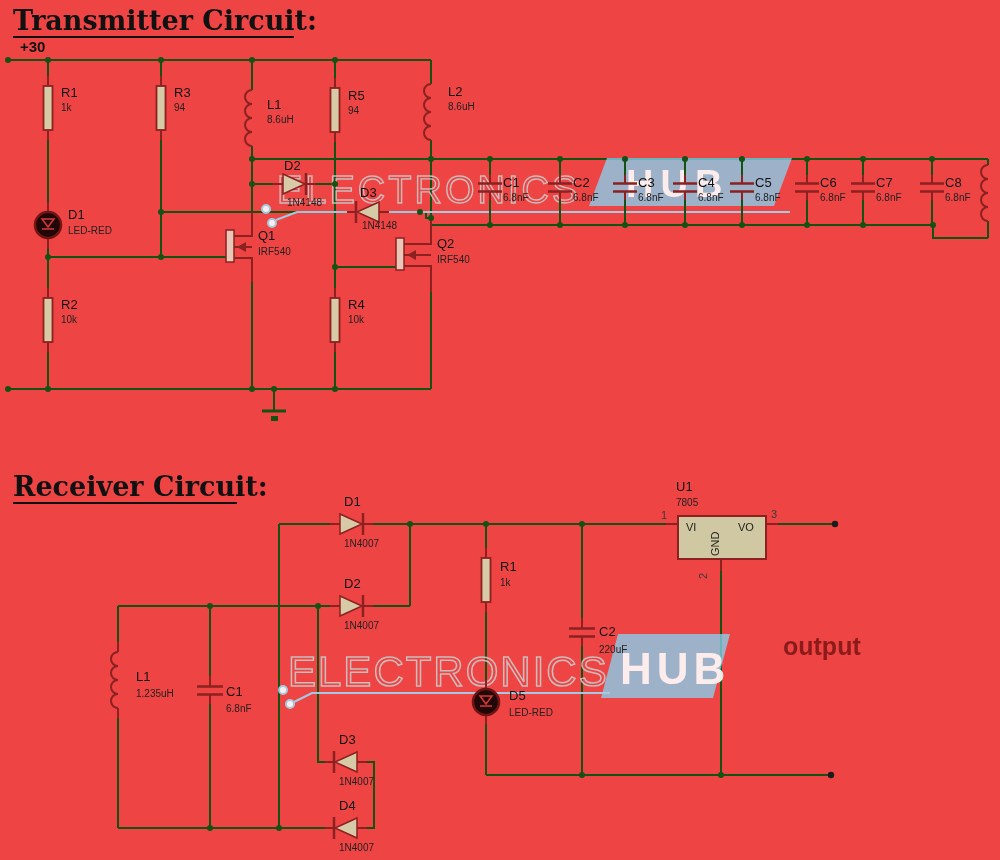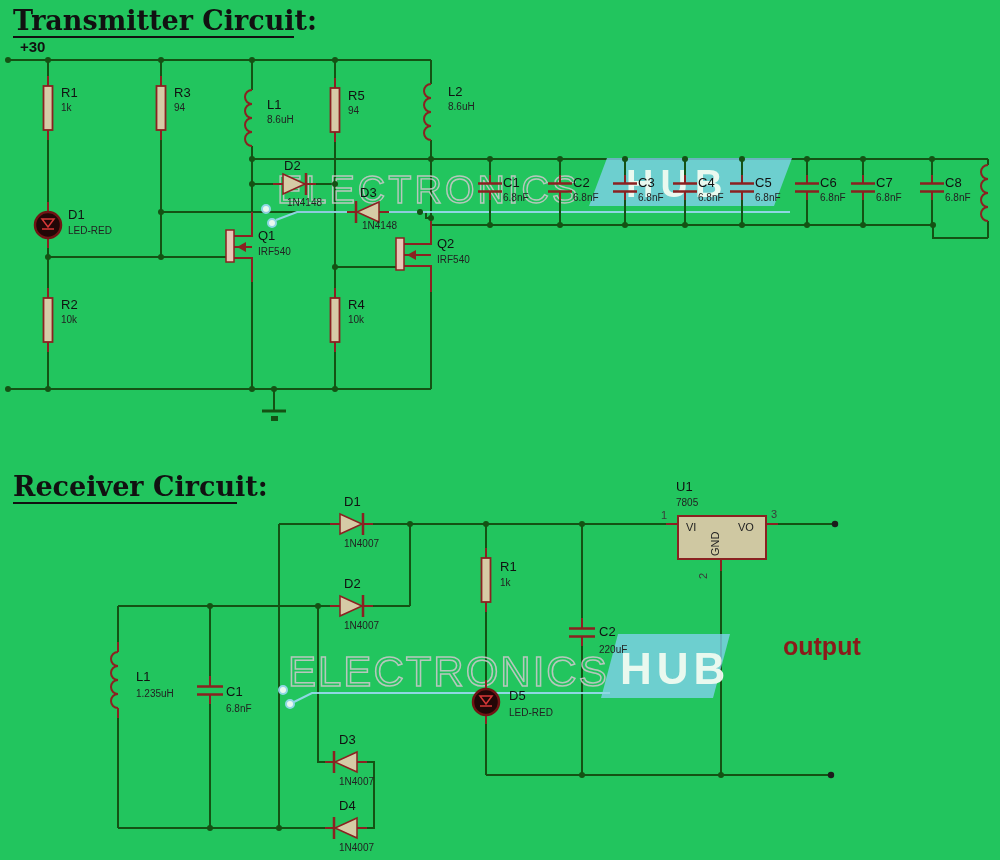--- a/index.html
+++ b/index.html
@@ -1,16 +1,16 @@
 <!DOCTYPE html>
 <html><head>
 <meta charset="utf-8">
 <style>
   html,body{margin:0;padding:0;background:#ffffff;}
-  .stage{position:relative;width:1000px;height:860px;background:#22c55e;overflow:hidden;}
+  .stage{position:relative;width:1000px;height:860px;background:#ef4444;overflow:hidden;}
   svg{display:block;}
   text{font-family:"Liberation Sans",sans-serif;}
   .title{font-family:"DejaVu Serif",serif;font-weight:700;font-size:27px;fill:#111;}
   .supply{font-size:15px;font-weight:700;fill:#111;}
   .ref{font-size:13px;fill:#111;}
   .val{font-size:10px;fill:#222;}
   .pin{font-size:11px;fill:#3a3a3a;}
   .inside{font-size:11px;fill:#222;}
   .output{font-size:25px;font-weight:700;fill:#8b1a1a;}
   .wm-text{font-size:38px;letter-spacing:3px;fill:none;stroke:#c8c8c8;stroke-width:1.4;font-weight:400;}

